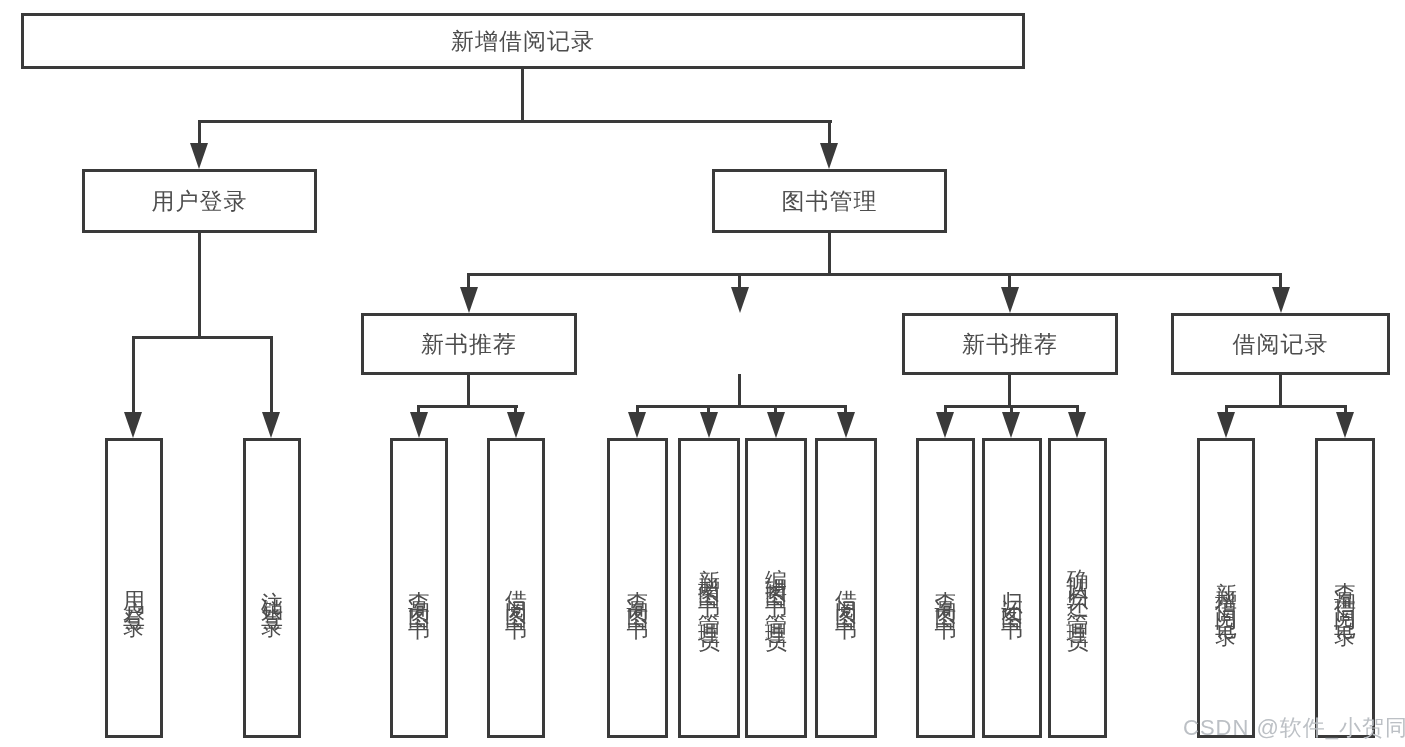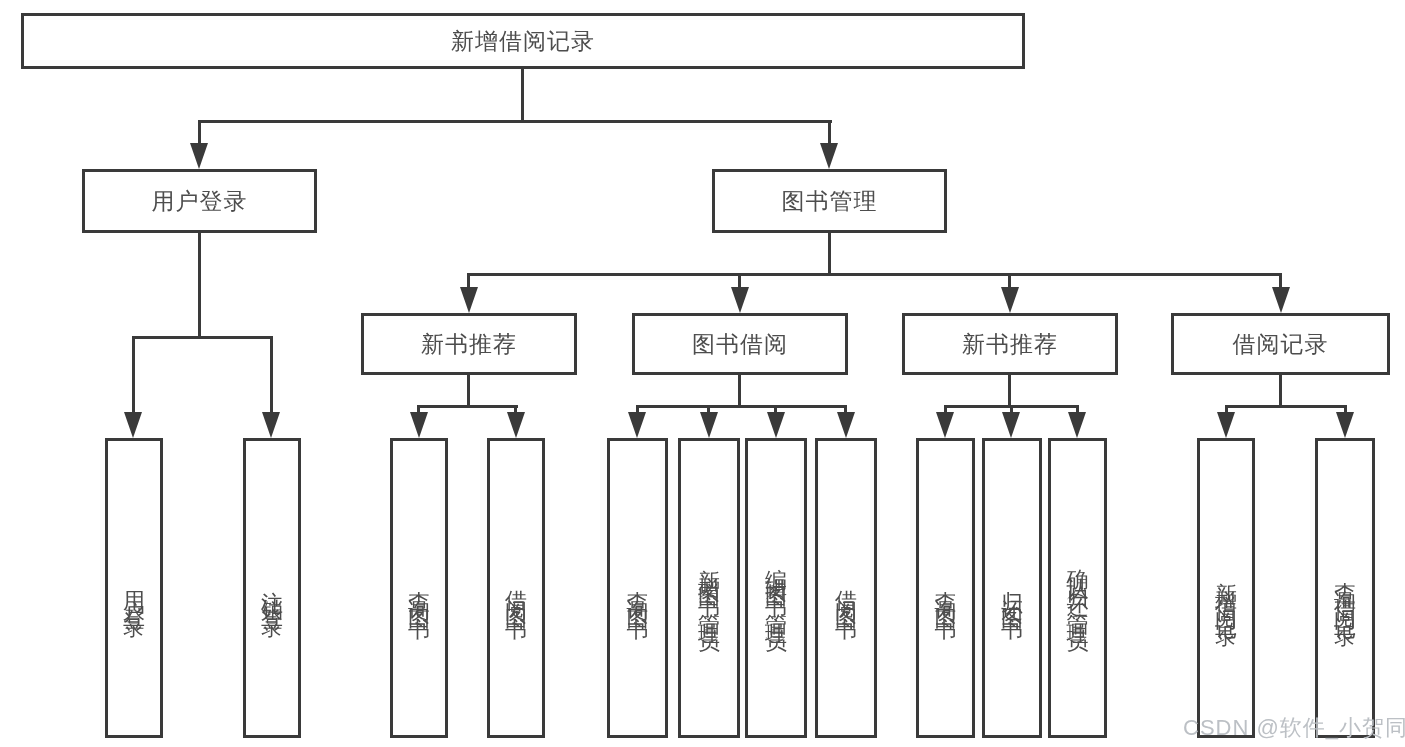--- a/index.html
+++ b/index.html
@@ -73,21 +73,20 @@
   <div class="ln" style="left:1225px;top:405px;width:122px;height:3px"></div>
   <div class="ln" style="left:1225px;top:405px;width:3px;height:12px"></div>
   <div class="ln" style="left:1344px;top:405px;width:3px;height:12px"></div>
 
   <div class="box h" style="left:21px;top:13px;width:1004px;height:56px">新增借阅记录</div>
 
   <div class="box h" style="left:82px;top:169px;width:235px;height:64px">用户登录</div>
   <div class="box h" style="left:361px;top:313px;width:216px;height:62px">新书推荐</div>
 
   <div class="box h" style="left:712px;top:169px;width:235px;height:64px">图书管理</div>
-  <div class="box h" style="left:632px;top:313px;width:216px;height:62px">图书借阅</div>
   <div class="box h" style="left:902px;top:313px;width:216px;height:62px">新书推荐</div>
   <div class="box h" style="left:1171px;top:313px;width:219px;height:62px">借阅记录</div>
 
   <div class="box v" style="left:105px;top:438px;width:58px;height:300px">用户登录</div>
   <div class="box v" style="left:243px;top:438px;width:58px;height:300px">注销登录</div>
 
   <div class="box v" style="left:390px;top:438px;width:58px;height:300px">查询图书</div>
   <div class="box v" style="left:487px;top:438px;width:58px;height:300px">借阅图书</div>
 
   <div class="box v" style="left:607px;top:438px;width:61px;height:300px">查询图书</div>

